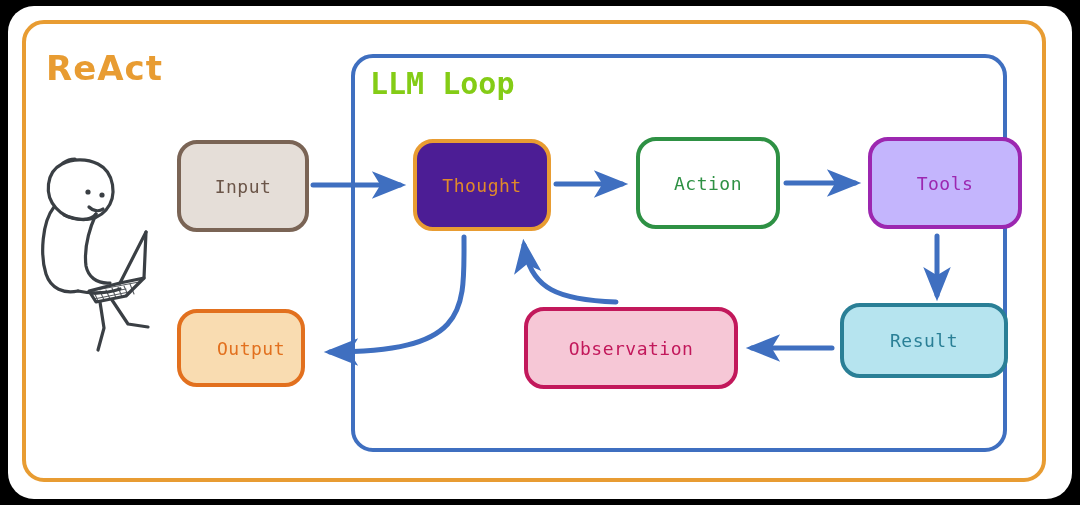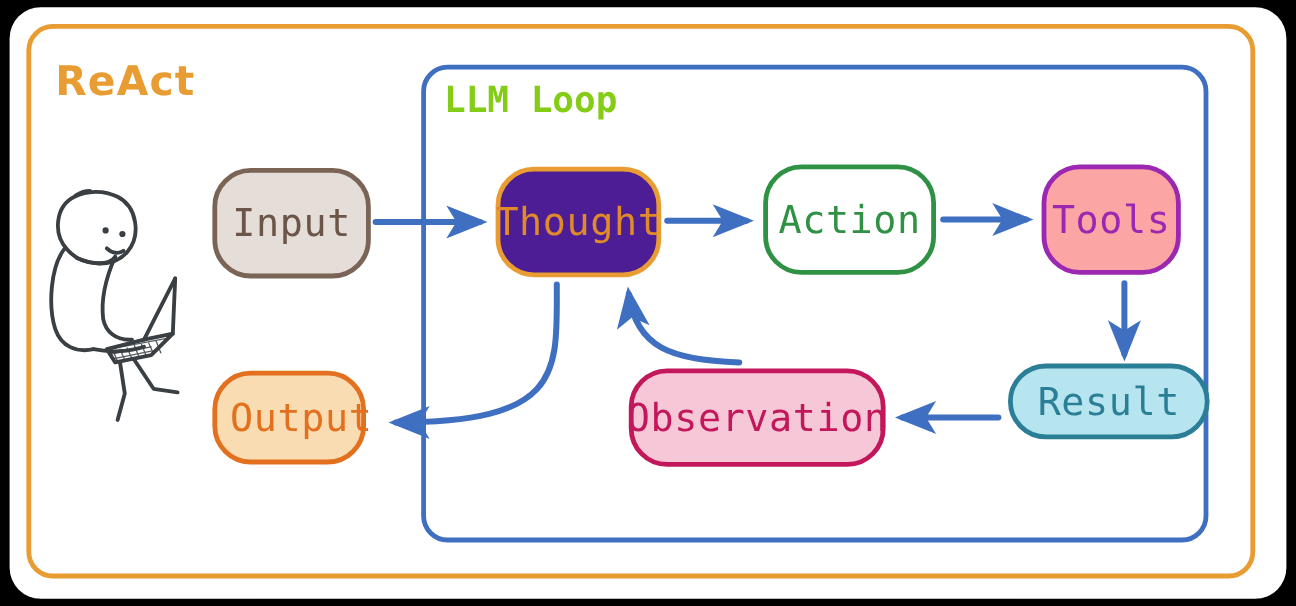--- a/index.html
+++ b/index.html
@@ -67,26 +67,26 @@
     font-weight: 700;
     color: #84cc16;
     letter-spacing: 0px;
     white-space: nowrap;
   }
   .node {
     position: absolute;
     box-sizing: border-box;
     border-width: 4px;
     border-style: solid;
-    border-radius: 32px;
+    border-radius: 20px;
     display: flex;
     align-items: center;
     justify-content: center;
     font-family: "DejaVu Sans Mono", monospace;
-    font-size: 32px;
+    font-size: 18px;
     letter-spacing: 0.5px;
     white-space: nowrap;
   }
   #svg-arrows {
     position: absolute;
     left: 0;
     top: 0;
     width: 1080px;
     height: 505px;
     pointer-events: none;
@@ -183,24 +183,24 @@
   <div id="node-layer">
       <div class="node" style="left: 177px; top: 140px; width: 132px; height: 92px; background: rgb(229, 222, 216); border-color: rgb(122, 100, 85); color: rgb(107, 85, 72);">
         <span>Input</span>
       </div>
       <div class="node" style="left: 413px; top: 139px; width: 138px; height: 92px; background: #4c1d95; border-color: rgb(232, 156, 50); color: rgb(224, 138, 42);">
         <span>Thought</span>
       </div>
       <div class="node" style="left: 636px; top: 137px; width: 144px; height: 92px; background: #ffffff; border-color: rgb(46, 145, 68); color: rgb(46, 145, 68);">
         <span>Action</span>
       </div>
-      <div class="node" style="left: 868px; top: 137px; width: 116px; height: 92px; background: #fca5a5; border-color: rgb(156, 39, 176); color: rgb(156, 39, 176);">
+      <div class="node" style="left: 868px; top: 137px; width: 154px; height: 92px; background: #c4b5fd; border-color: rgb(156, 39, 176); color: rgb(156, 39, 176);">
         <span>Tools</span>
       </div>
-      <div class="node" style="left: 840px; top: 303px; width: 168px; height: 63px; background: rgb(182, 228, 239); border-color: rgb(42, 127, 150); color: rgb(42, 127, 150);">
+      <div class="node" style="left: 840px; top: 303px; width: 168px; height: 75px; background: rgb(182, 228, 239); border-color: rgb(42, 127, 150); color: rgb(42, 127, 150);">
         <span>Result</span>
       </div>
       <div class="node" style="left: 524px; top: 307px; width: 214px; height: 82px; background: rgb(246, 199, 214); border-color: rgb(194, 24, 91); color: rgb(194, 24, 91);">
         <span>Observation</span>
       </div>
       <div class="node" style="left: 177px; top: 309px; width: 128px; height: 78px; background: rgb(249, 220, 177); border-color: rgb(226, 112, 30); color: rgb(226, 112, 30); padding-left: 20px;">
         <span>Output</span>
       </div>
     </div>
 

